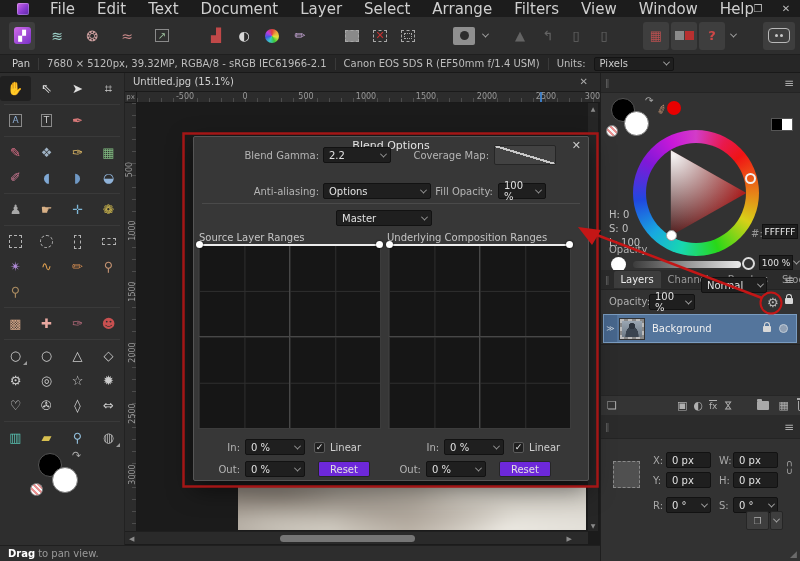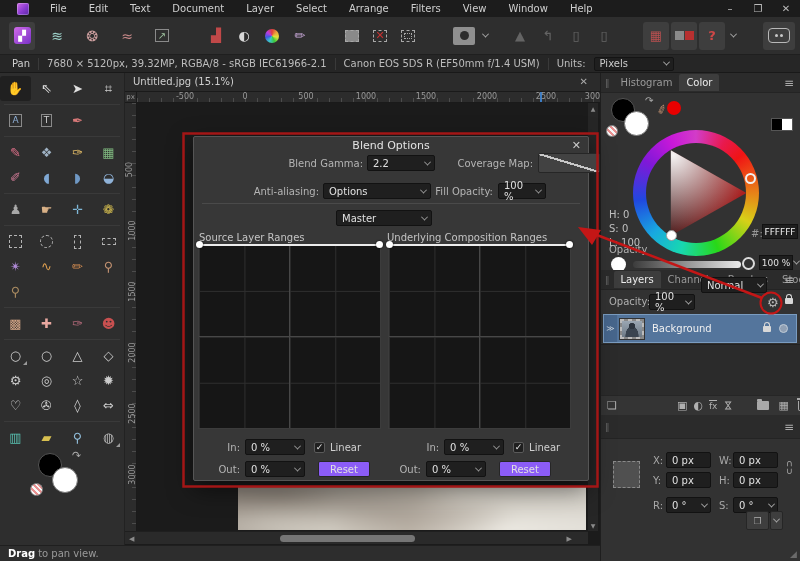--- a/index.html
+++ b/index.html
@@ -2,21 +2,21 @@
 <html><head>
 <meta charset="utf-8">
 <style>
   html,body{margin:0;padding:0;background:#111;}
   *{box-sizing:border-box;}
   .app{position:relative;width:800px;height:561px;background:#2a2a2a;font-family:"DejaVu Sans","Liberation Sans",sans-serif;font-size:11px;color:#c8c8c8;overflow:hidden;}
 
   
   .menubar{position:absolute;left:0;top:0;width:800px;height:17px;background:#1c1c1c;display:flex;align-items:center;}
   .appicon{width:12px;height:12px;margin:0 10px 0 17px;border-radius:2px;background:linear-gradient(135deg,#d06ae8 0%,#8a3ad0 55%,#5a28a8 100%);box-shadow:inset 0 0 0 1px rgba(255,255,255,.25);}
-  .menuitem{padding:1px 11px;color:#cfcfcf;font-size:10px;cursor:default;}
+  .menuitem{padding:1px 11px;color:#cfcfcf;font-size:15px;cursor:default;}
   .wctrls{position:absolute;right:0;top:0;height:17px;display:flex;align-items:center;}
   .wbtn{width:28px;text-align:center;color:#bbb;font-size:10px;}
 
   
   .toolbar{position:absolute;left:0;top:17px;width:800px;height:38px;background:#2e2e2e;border-bottom:1px solid #1f1f1f;display:flex;align-items:center;padding-left:8px;}
   .tbtn{height:28px;min-width:26px;border-radius:3px;display:flex;align-items:center;justify-content:center;font-size:13px;position:relative;margin:0 1px;}
   .tbtn.act{background:#3e3e3e;}
   .ptile{width:17px;height:17px;border-radius:3px;background:linear-gradient(135deg,#d06ae8,#7a32c8);color:#fff;font-size:10px;display:flex;align-items:center;justify-content:center;}
   .pg{font-size:14px;}
   .sp{flex:0 0 auto;}
@@ -99,21 +99,21 @@
   .gsection{position:absolute;color:#c4c4c4;}
   .graph{position:absolute;top:107px;width:183px;height:185px;border:1px solid #3c3c3c;background-color:#161616;background-image:
      linear-gradient(90deg,transparent 49.6%,#474747 49.6%,#474747 50.4%,transparent 50.4%),
      linear-gradient(transparent 49.6%,#474747 49.6%,#474747 50.4%,transparent 50.4%),
      linear-gradient(90deg,#2e2e2e 1px,transparent 1px),
      linear-gradient(#2e2e2e 1px,transparent 1px);
      background-size:100% 100%,100% 100%,25.1% 25.1%,25.1% 25.1%;}
   .topline{position:absolute;left:0;right:0;top:-1px;height:2px;background:#ececec;}
   .gnode{position:absolute;top:-4px;width:7px;height:7px;border-radius:50%;background:#fff;box-shadow:0 0 2px #000;}
   .cb{width:11px;height:11px;background:#1f1f1f;border:1px solid #5a5a5a;border-radius:2px;display:inline-flex;align-items:center;justify-content:center;font-size:9px;color:#e8e8e8;}
-  .dbtn{height:16px;background:#8b5cf6;border:1px solid #262626;border-radius:2px;padding:0 11px;display:inline-flex;align-items:center;color:#e0e0e0;}
+  .dbtn{height:16px;background:#6d28d9;border:1px solid #262626;border-radius:2px;padding:0 11px;display:inline-flex;align-items:center;color:#e0e0e0;}
 
   
   .rp{position:absolute;left:600px;top:73px;width:200px;height:488px;background:#323232;border-left:1px solid #1e1e1e;font-size:10px;}
   .ptabbar{position:relative;height:20px;background:#2b2b2b;border-bottom:1px solid #242424;display:flex;align-items:center;padding-left:4px;}
   .ptabbar .grip{color:#6a6a6a;margin-right:4px;font-size:9px;}
   .ptab{padding:3px 7px;color:#9a9a9a;}
   .ptab.act{background:#3d3d3d;color:#ececec;border-radius:2px 2px 0 0;}
   .pmenu{position:absolute;right:6px;top:3px;color:#aaa;font-size:12px;}
   .swB{position:absolute;left:10px;top:25px;width:24px;height:24px;border-radius:50%;background:#000;border:1px solid #555;}
   .swW{position:absolute;left:23px;top:38px;width:25px;height:25px;border-radius:50%;background:#fff;border:1px solid #777;}
@@ -545,24 +545,20 @@
   <div class="statusbar">
     <b>Drag</b>
       <span> to pan view.</span>
   </div>
 
   <div class="rp">
 
     <div style="position:relative;height:197px">
       <div class="ptabbar">
         <span class="grip">∥</span>
-        <span style="display:flex">
-            <span class="ptab">Histogram</span>
-            <span class="ptab act">Color</span>
-          </span>
         <span class="pmenu">≡</span>
       </div>
       <span class="swB"></span>
       <span class="swW"></span>
       <span class="swNone"></span>
       <span class="swSwap">↷</span>
       <span class="dropper">✐</span>
       <span class="reddot"></span>
       <span class="bwchip"></span>
       <div class="wheel">
@@ -687,21 +683,21 @@
           <span class="chv"></span>
         </span>
       <span class="rgrip">◢</span>
     </div>
   </div>
 
   <div class="dialog">
     <div class="dtitle">Blend Options</div>
     <span class="dclose">✕</span>
 
-    <div class="drow" style="top:16px;left:0;margin-left:44px;">
+    <div class="drow" style="top:8px;left:0;">
       <span class="dlabel" style="width:125px">Blend Gamma:</span>
       <span class="dsel" style="width:68px;margin-left:4px">
           <span>2.2</span>
           <span class="chv"></span>
         </span>
       <span class="dlabel" style="width:98px">Coverage Map:</span>
       <span class="covmap" style="margin-left:5px"></span>
     </div>
 
     <div class="drow" style="top:46px;left:0;">

